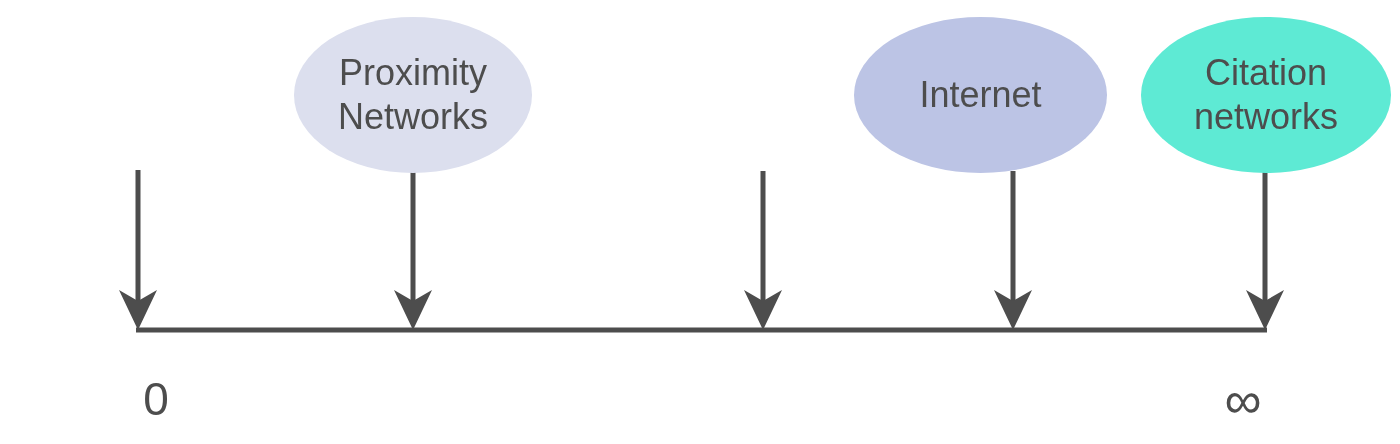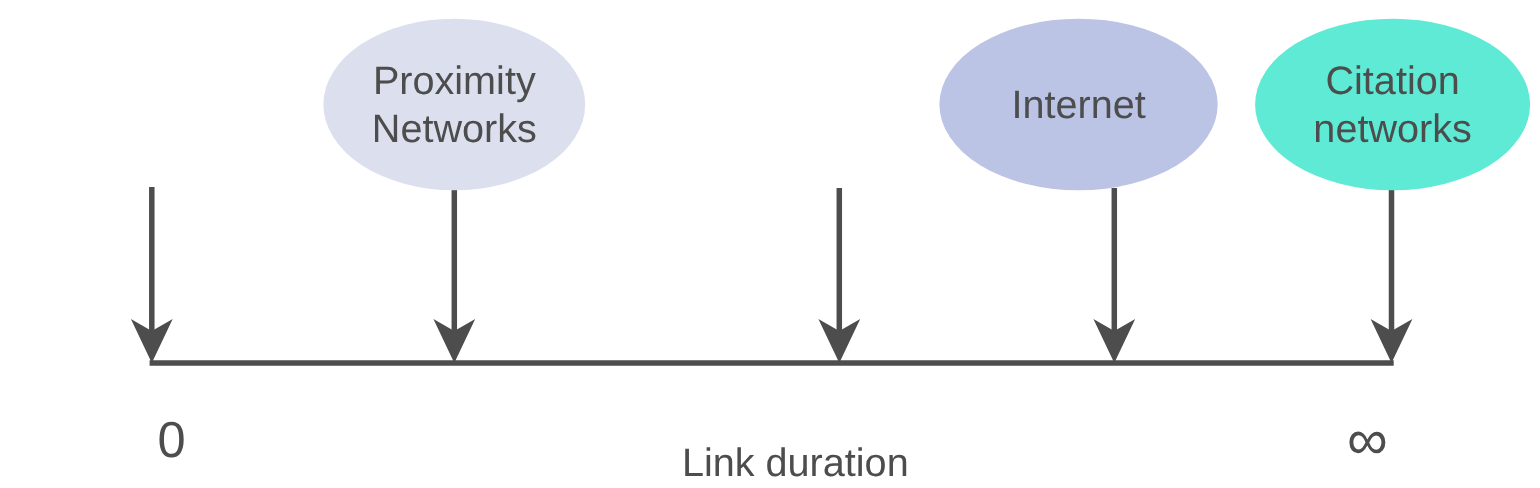--- a/index.html
+++ b/index.html
@@ -81,15 +81,14 @@
   <div class="node node4" style="background: rgb(188, 196, 229);">
     <div class="label">Internet</div>
   </div>
 
   <div class="node node5" style="background: #5eead4;">
     <div class="label">Citation networks</div>
   </div>
 
   <div class="axis-label zero">0</div>
   <div class="axis-label inf">∞</div>
-  <div class="axis-label title">Link duration</div>
 
 </div>
 
 </body></html>

